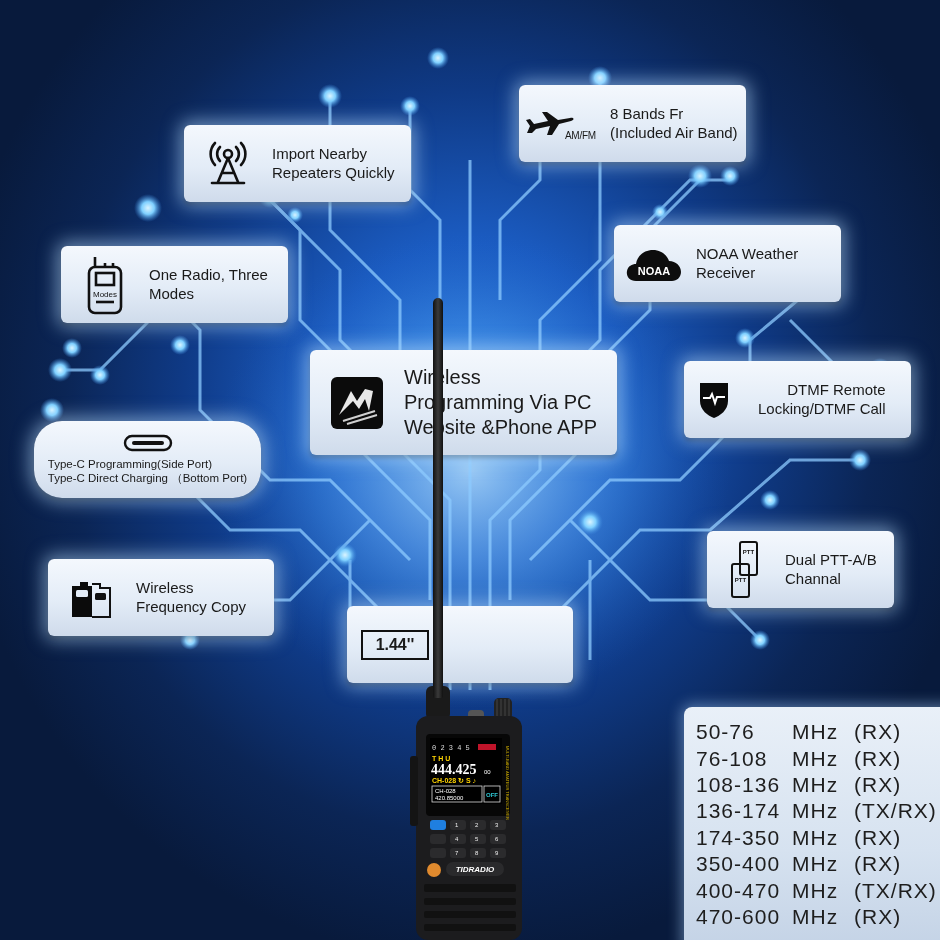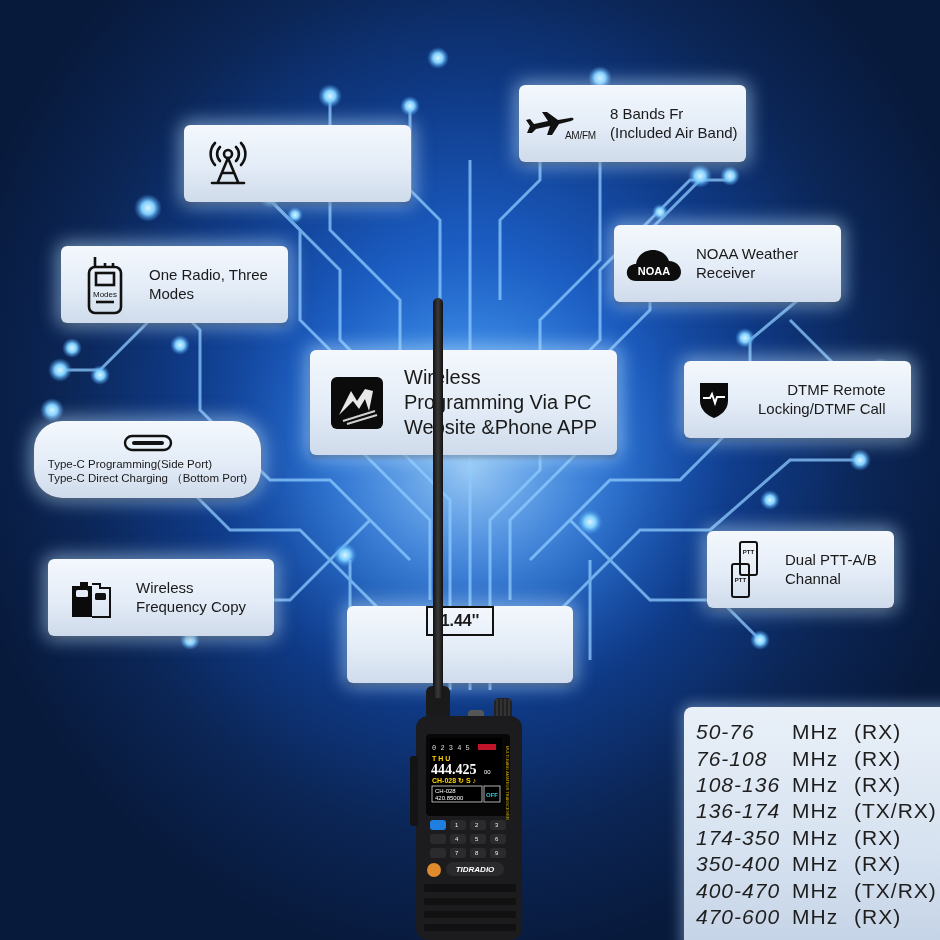--- a/index.html
+++ b/index.html
@@ -23,21 +23,21 @@
     .freq-panel {
       position: absolute; left: 684px; top: 707px; width: 270px; height: 240px;
       background: linear-gradient(180deg, #e9f0f8 0%, #d6e2f0 60%, #c4d3e6 100%);
       border-radius: 8px 0 0 0;
       box-shadow: 0 0 14px 3px rgba(170,210,250,0.45);
       padding: 12px 0 0 12px; box-sizing: border-box;
       color: #1e1e1e;
       font-size: 21px; letter-spacing: 1px;
     }
     .freq-row { display: flex; height: 26.4px; align-items: center; white-space: nowrap; }
-    .freq-row .range { width: 96px; font-style: italic; }
+    .freq-row .range { width: 96px; }
     .freq-row .unit { width: 62px; }
     .radio { position: absolute; left: 410px; top: 686px; width: 120px; height: 254px; }
   </style>
 </head>
 <body>
 
 <svg class="circuit" viewBox="0 0 940 940" xmlns="http://www.w3.org/2000/svg">
   <defs>
     <radialGradient id="dotGlow" cx="50%" cy="50%" r="50%">
       <stop offset="0%" stop-color="#d9f4ff"></stop>
@@ -111,20 +111,24 @@
         <circle cx="20" cy="14" r="4"></circle>
         <path d="M12 7 A10 10 0 0 0 12 21"></path>
           <path d="M28 7 A10 10 0 0 1 28 21"></path>
         <path d="M7 3 A16 16 0 0 0 7 25"></path>
           <path d="M33 3 A16 16 0 0 1 33 25"></path>
         <path d="M20 18 L10 42 M20 18 L30 42 M14 33 L26 33"></path>
         <path d="M4 43 L36 43"></path>
       </g>
     </svg>
   </div>
+  <div class="text" style="font-size:15px;">
+    <span>Import Nearby</span>
+    <span>Repeaters Quickly</span>
+  </div>
 </div>
 
 <div class="card" style="left:519px; top:85px; width:227px; height:77px;">
   <div class="icon" style="width:86px; position:relative; justify-content:flex-start; padding-left:5px;">
     <svg width="52" height="28" viewBox="0 0 52 28">
       <path fill="#111" d="M2 10 L6 9 L10 14 L24 11 L18 2 L23 2 L34 10 L46 8 C50 7 51 10 47 11 L35 14 L28 25 L23 25 L26 16 L12 19 L8 23 L3 23 L6 16 Z"></path>
     </svg>
     <span style="font-size:10px; position:absolute; left:46px; top:20px; letter-spacing:-0.3px;">AM/FM</span>
   </div>
   <div class="text" style="font-size:15px;">
@@ -230,21 +234,21 @@
       <path d="M6 2 L6 8 L10 8 L10 4 L18 4 L18 8 L22 8 L22 39 L2 39 L2 8 L6 8" fill="#0b0b0b"></path>
       <rect x="6" y="12" width="12" height="7" rx="1.5" fill="#e3ecf7"></rect>
     </svg>
   </div>
   <div class="text" style="font-size:15px;">
     <span>Wireless</span>
     <span>Frequency Copy</span>
   </div>
 </div>
 
-<div class="card" style="left:347px; top:606px; width:226px; height:77px;flex-direction:column;">
+<div class="card" style="left:347px; top:606px; width:226px; height:77px;">
   <div class="icon" style="width:96px;">
     <div style="border:2px solid #111; padding:4px 6px; font-size:16px; font-weight:bold; width:52px; text-align:center;">1.44''</div>
   </div>
 </div>
 
 <div class="radio">
   <svg width="120" height="254" viewBox="0 0 120 254" xmlns="http://www.w3.org/2000/svg">
 
     <rect x="16" y="0" width="24" height="34" rx="6" fill="#1a1a1a"></rect>
     <rect x="84" y="12" width="18" height="22" rx="5" fill="#222"></rect>

